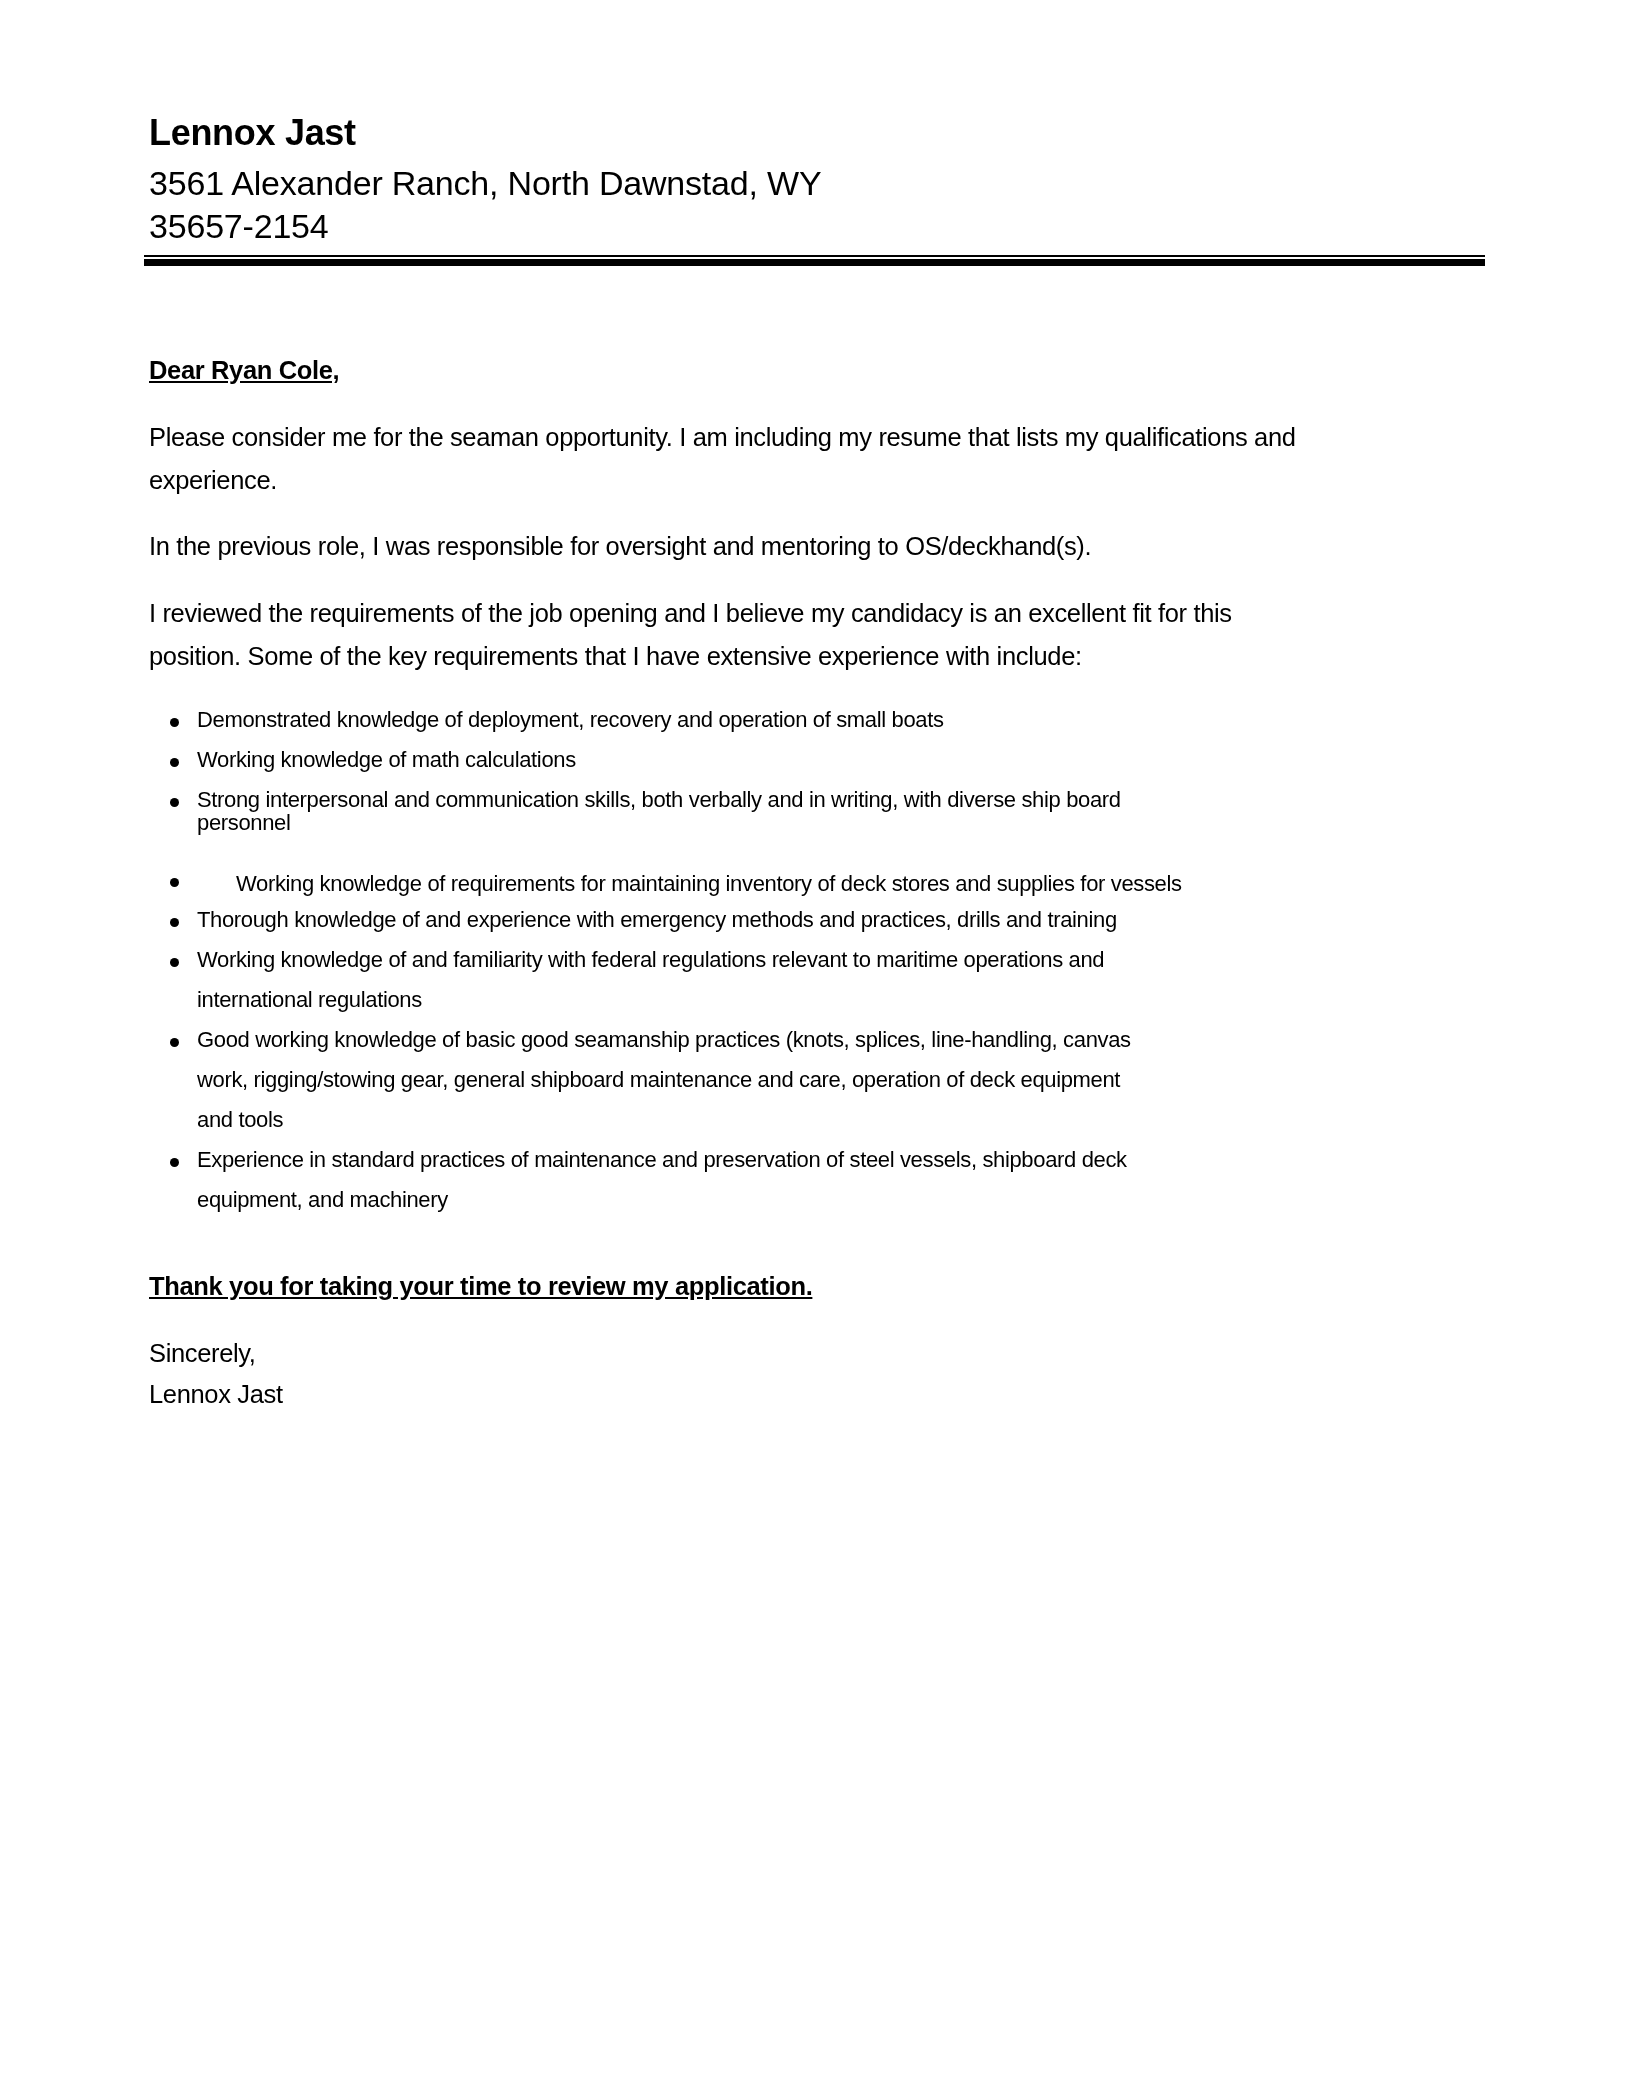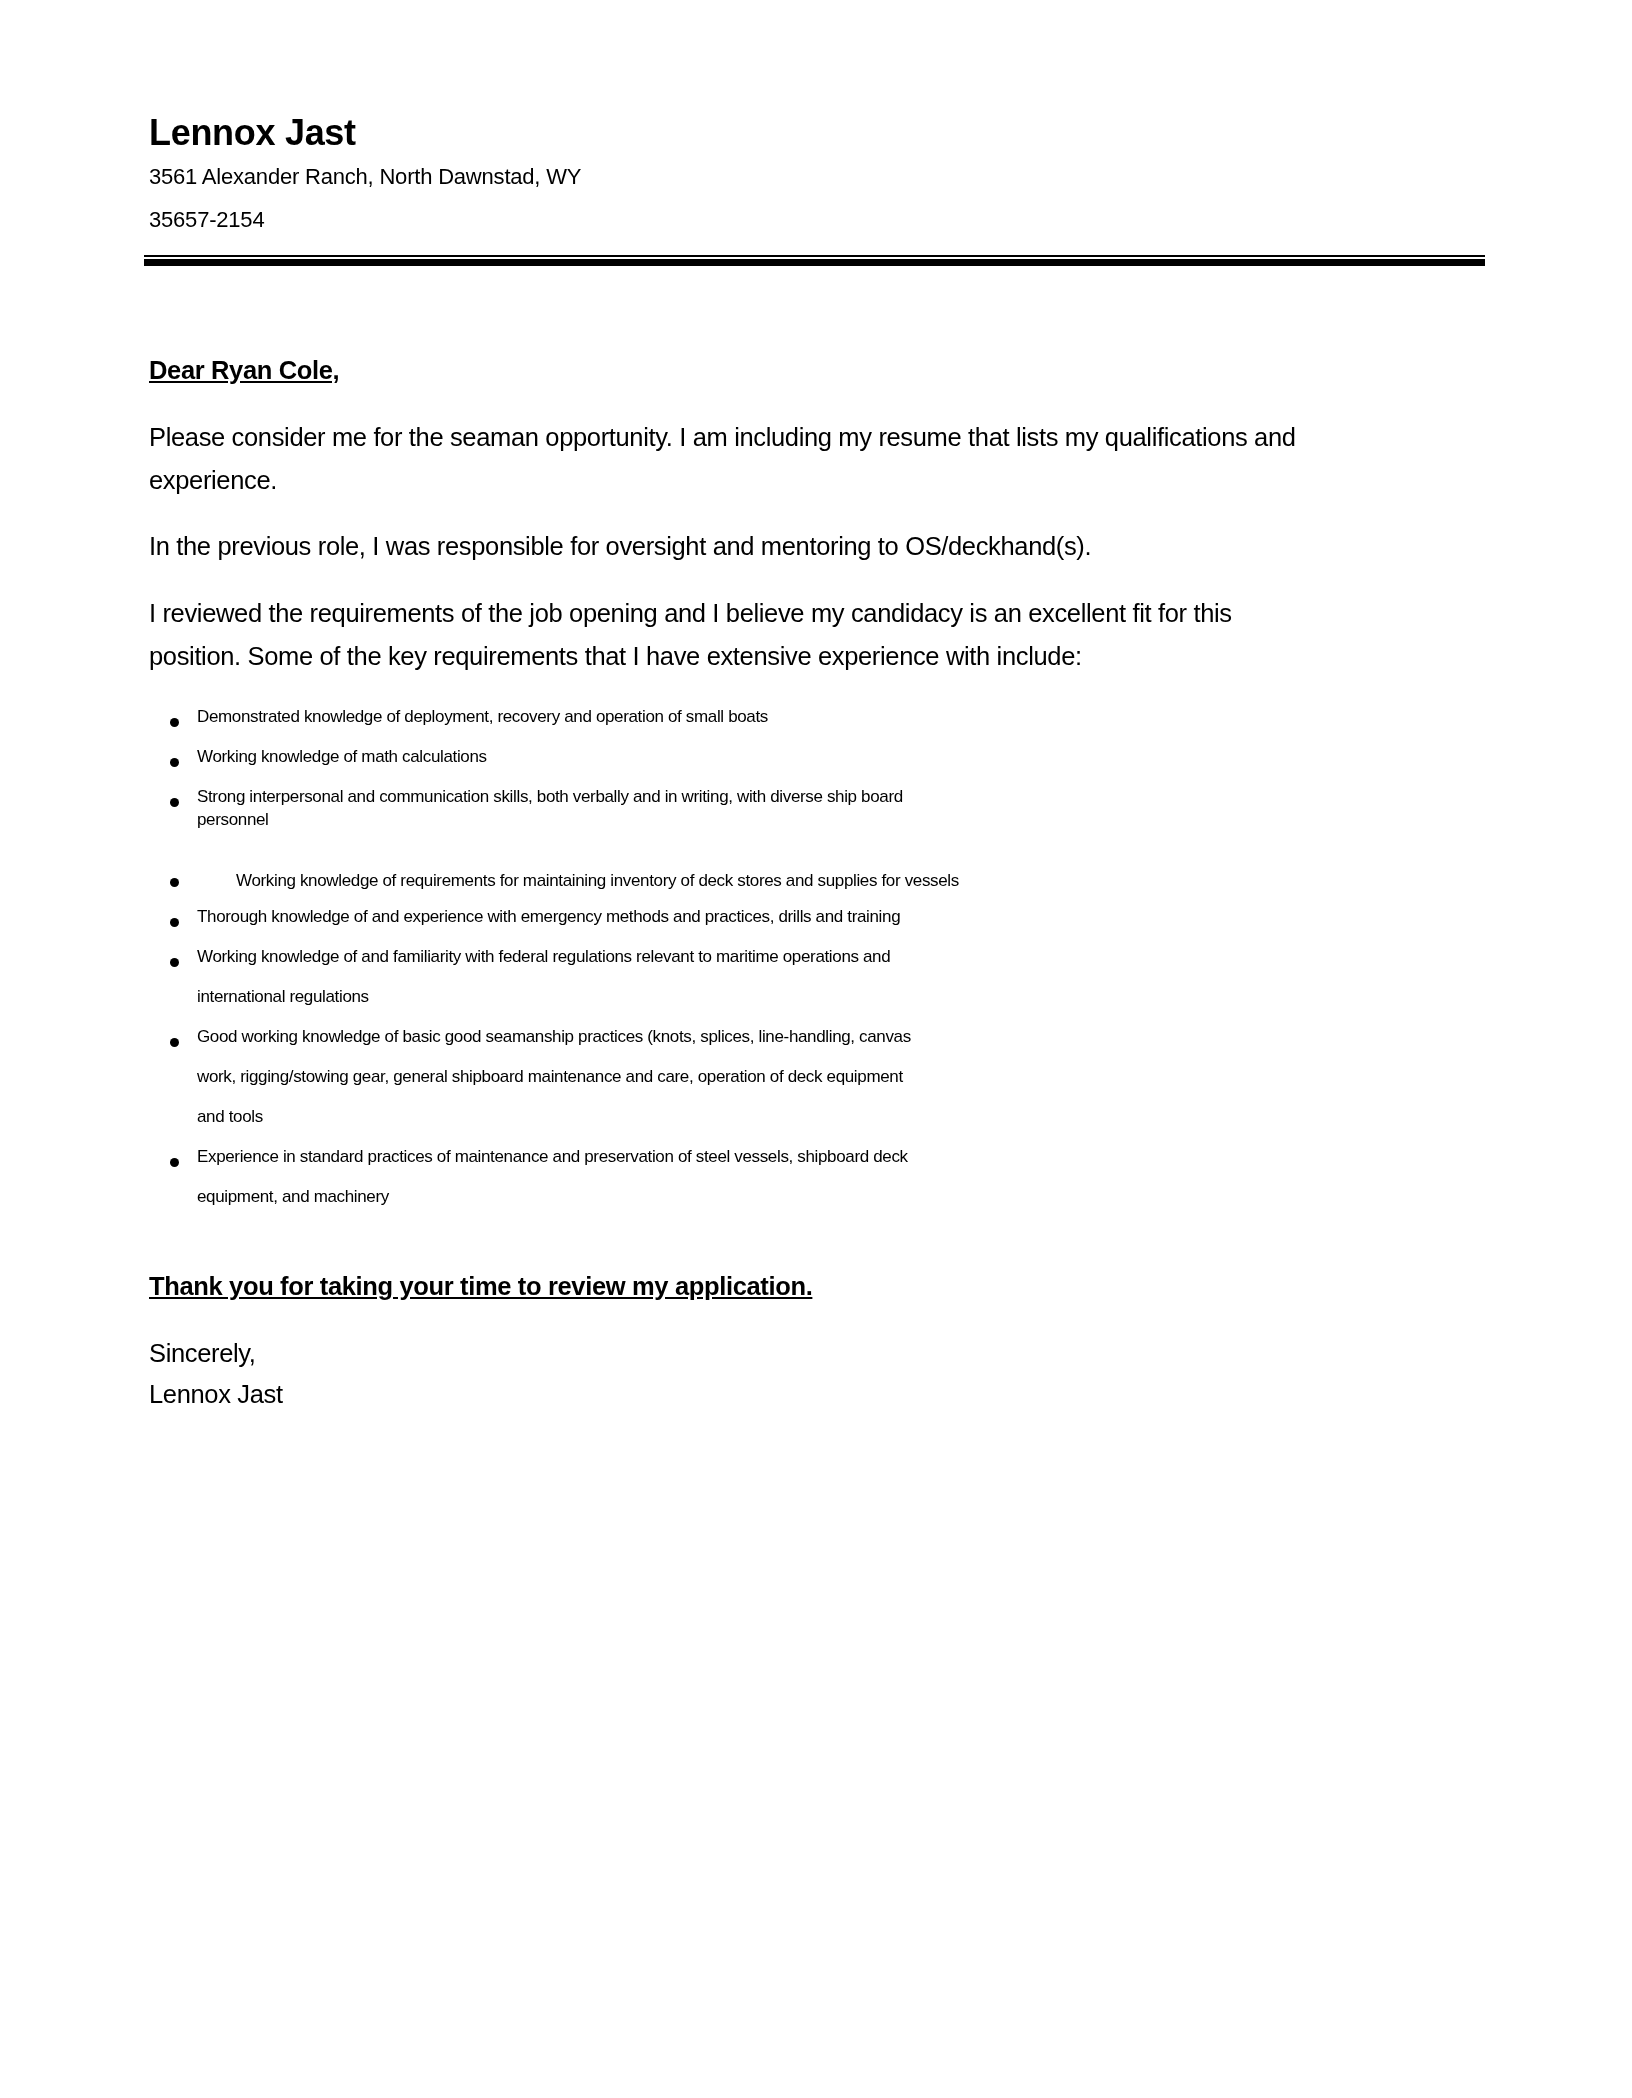--- a/index.html
+++ b/index.html
@@ -1,26 +1,26 @@
 <!DOCTYPE html>
 <html><head>
 <meta charset="utf-8">
 <style>
   html, body { margin:0; padding:0; background:#ffffff; }
   body { width:1632px; height:2098px; position:relative; overflow:hidden;
          font-family:"Liberation Sans", sans-serif; color:#000; }
   .abs { position:absolute; left:149px; white-space:nowrap; }
   .name { font-size:36px; font-weight:bold; letter-spacing:-0.3px; }
-  .addr { font-size:22px; letter-spacing:-0.2px; }
+  .addr { font-size:34px; letter-spacing:-0.2px; }
   .rule-thin { position:absolute; left:144px; width:1341px; top:255px; height:2px; background:#000; }
   .rule-thick { position:absolute; left:144px; width:1341px; top:259px; height:7px; background:#000; }
   .body-text { font-size:25.5px; letter-spacing:-0.35px; }
   .bold { font-weight:bold;text-decoration:underline; }
   .bullet { position:absolute; left:170px; width:9px; height:9px; border-radius:50%; background:#000; }
-  .btext { position:absolute; left:197px; white-space:nowrap; font-size:17px; letter-spacing:-0.35px; }
+  .btext { position:absolute; left:197px; white-space:nowrap; font-size:22px; letter-spacing:-0.35px; }
 </style>
 </head>
 <body>
 
 <div class="abs name" style="top:112px;">Lennox Jast</div>
 <div class="abs addr" style="top:164px;">3561 Alexander Ranch, North Dawnstad, WY</div>
 <div class="abs addr" style="top:207px;">35657-2154</div>
 
 <div class="rule-thin"></div>
 <div class="rule-thick"></div>

